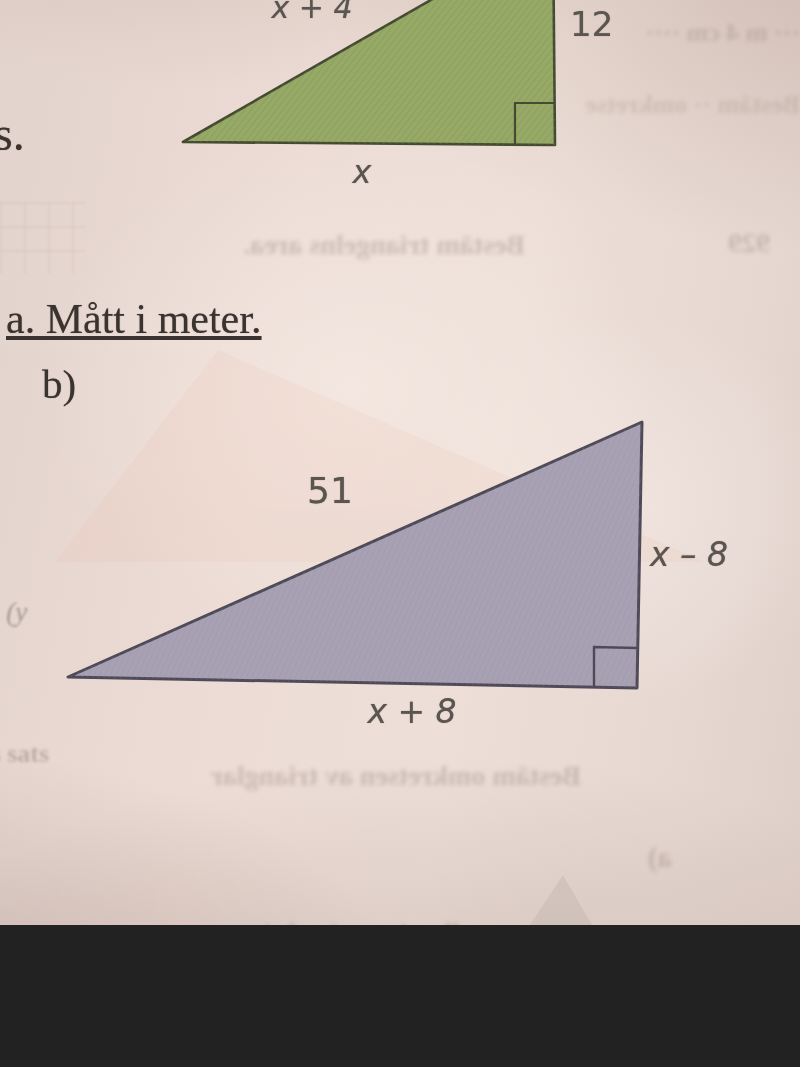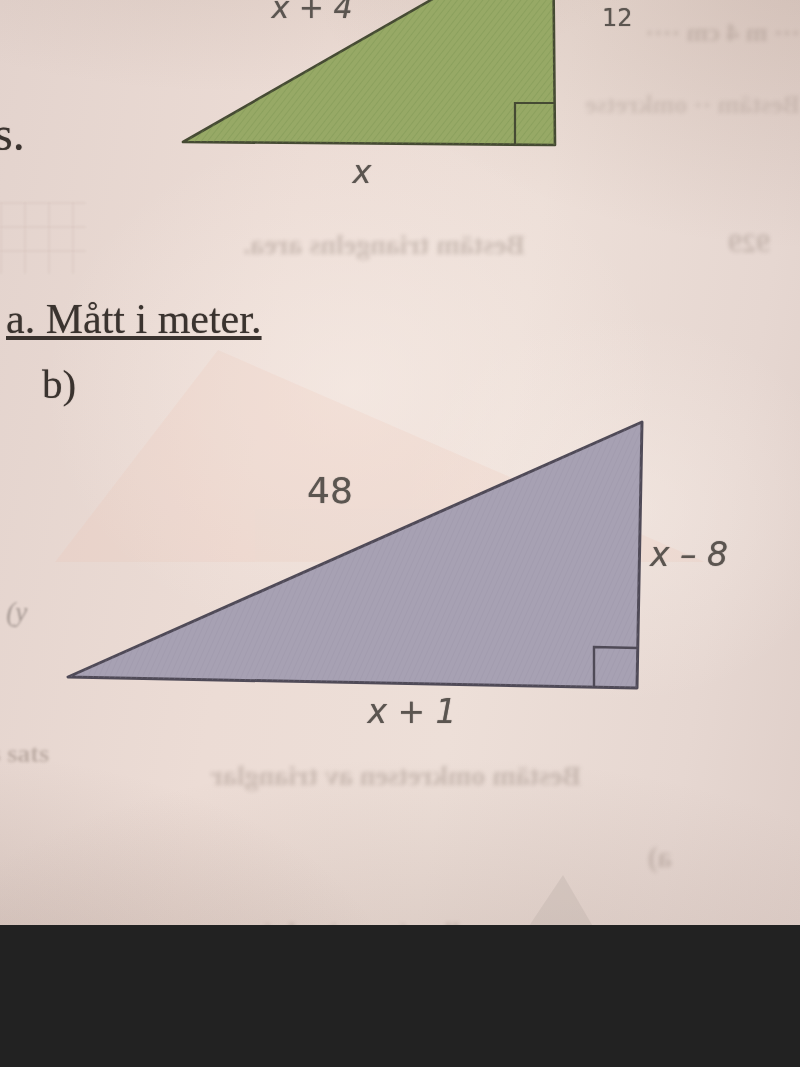--- a/index.html
+++ b/index.html
@@ -23,21 +23,21 @@
   .h-a   {left:6px;   top:295px; font-size:42px;text-decoration:underline;}
   .h-b   {left:42px;  top:360px; font-size:41px;}
   .h-bot {left:3px;   top:838px; font-size:44px;}
   .h-one {left:0px;   top:1034px;font-size:42px;}
   .h-hy  {left:-14px; top:597px; font-size:27px; font-style:italic; opacity:.35; filter:blur(1px);}
   
   .lab{font-family:"DejaVu Sans", sans-serif;color:#5b5550;z-index:6;white-space:nowrap;
        text-shadow:0 0 1px rgba(95,90,85,.75);}
   .it{font-style:italic;}
   .l-g-hyp {left:262px;top:-10px;width:100px;text-align:center;font-size:30px;}
-  .l-g-12  {left:570px;top:4px;  font-size:24px;margin-left:32px;}
+  .l-g-12  {left:570px;top:4px;  font-size:34px;}
   .l-g-x   {left:340px;top:153px;width:44px;text-align:center;font-size:32px;}
   .l-p-85  {left:302px;top:470px;width:56px;text-align:center;font-size:36px;}
   .l-p-x8  {left:650px;top:535px;font-size:33px;}
   .l-p-x9  {left:360px;top:692px;width:104px;text-align:center;font-size:33px;}
   
   .ghost{color:#7b6a60;opacity:.30;filter:blur(2px);z-index:1;white-space:nowrap;
          font-family:"Liberation Serif", serif;font-weight:bold;}
   .mirror{transform:scaleX(-1);}
   .g1{left:575px;top:18px; width:225px;font-size:26px;opacity:.26;}
   .g2{left:538px;top:90px; width:262px;font-size:26px;opacity:.20;}
@@ -97,23 +97,23 @@
     <polyline points="594,687.3 594,647 638,648" fill="none" stroke-width="2.4" stroke="#4f4a57"></polyline>
 
     <polygon points="192,982 62,1067 243,1067" stroke-width="3" stroke-linejoin="round" fill="#d98d74" stroke="#5f4b43"></polygon>
     <polygon points="192,982 62,1067 243,1067" fill="url(#hatchO)" opacity="0.35"></polygon>
     <polyline points="164,1000 181.5,1028.5 209,1010" fill="none" stroke-width="2.4" stroke="#5f4b43"></polyline>
   </svg>
 
   <div class="abs lab it l-g-hyp">x + 4</div>
   <div class="abs lab    l-g-12">12</div>
   <div class="abs lab it l-g-x">x</div>
-  <div class="abs lab    l-p-85">48</div>
+  <div class="abs lab    l-p-85">51</div>
   <div class="abs lab it l-p-x8">x – 8</div>
-  <div class="abs lab it l-p-x9">x + 1</div>
+  <div class="abs lab it l-p-x9">x + 8</div>
 
   <div class="abs serif h-s">s.</div>
   <div class="abs serif h-a">a. Mått i meter.</div>
   <div class="abs serif h-b">b)</div>
   <div class="abs serif h-one">1</div>
   <div class="abs serif h-hy">h (y</div>
 
   <div class="abs edge-sliver"></div>
 </div>
 

